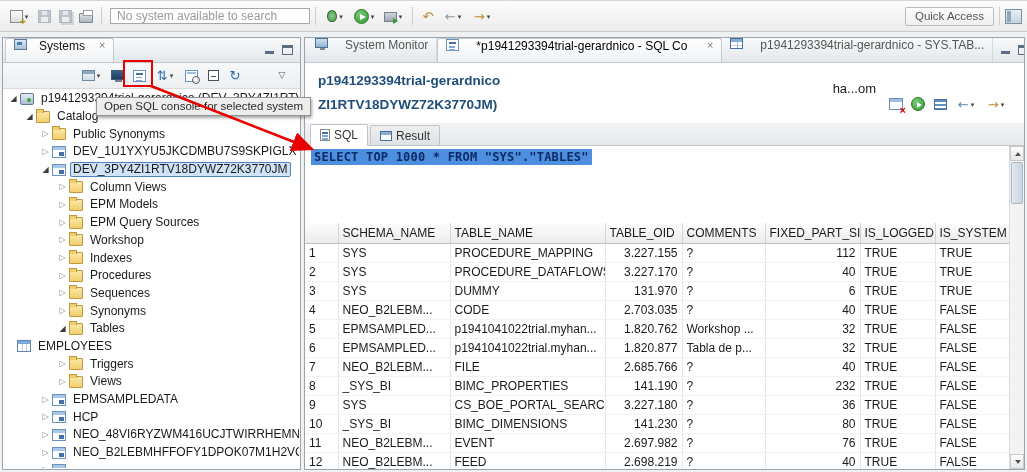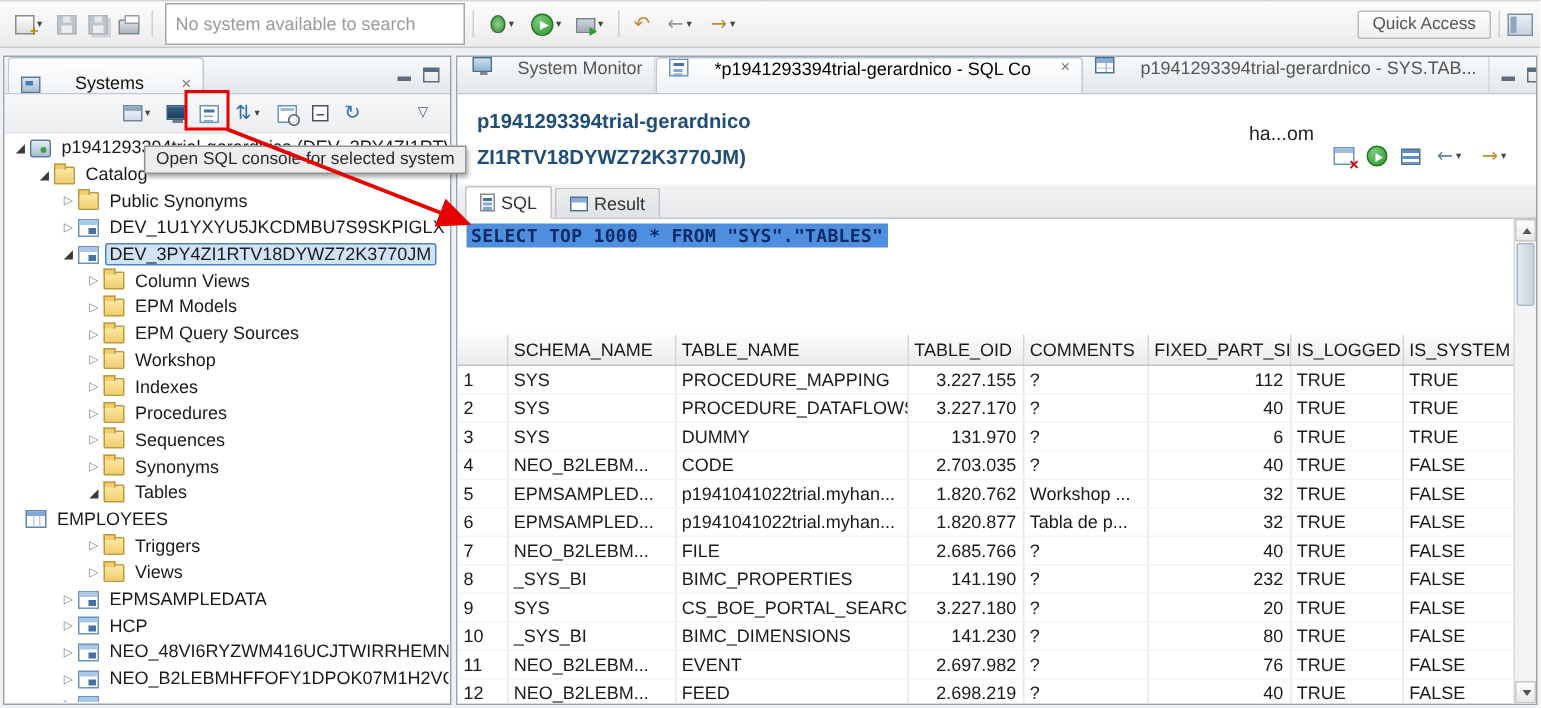--- a/index.html
+++ b/index.html
@@ -11,21 +11,21 @@
 .main-toolbar{position:absolute;left:0;top:0;width:100%;height:31px;display:flex;align-items:center;gap:1px;padding:0 5px;background:linear-gradient(#fcfcfc,#ececec);border-bottom:1px solid #c6c9cc}
 .tbtn{display:inline-flex;align-items:center;justify-content:center;height:22px;min-width:20px;padding:0 2px;background:transparent;border:1px solid transparent;border-radius:2px;cursor:default;flex:none}
 .tbtn.combo{min-width:28px;gap:2px}
 .caret{font-size:7px;line-height:1;color:#444}
 .tsep{width:1px;height:18px;background:#cfcfcf;margin:0 4px;flex:none}
 .spacer{flex:1}
 .g{font-size:13px;line-height:1;font-family:"DejaVu Sans",sans-serif}
 .g.sm{font-size:9px}
 .g.gold{color:#c08a2d}.g.gray{color:#8a97a5}.g.blue{color:#2f6eb2}.g.dk{color:#49525c}.g.steel{color:#5d87a5}
 .dis{opacity:.45}
-.syssearch{width:200px;height:28px;border:1px solid #a4a9ae;padding:0 6px;font-family:"Liberation Sans",sans-serif;font-size:12px;color:#333;background:#fff;margin-left:3px;flex:none}
+.syssearch{width:200px;height:16px;border:1px solid #a4a9ae;padding:0 6px;font-family:"Liberation Sans",sans-serif;font-size:12px;color:#333;background:#fff;margin-left:3px;flex:none}
 .syssearch::placeholder{color:#9a9a9a}
 .qa{height:19px;padding:0 9px;font-family:"Liberation Sans",sans-serif;font-size:11.5px;color:#555;background:linear-gradient(#fdfdfd,#efefef);border:1px solid #bcbcbc;border-radius:2px;flex:none}
 .persp{width:17px;height:15px;border:1px solid #7d8ea0;background:linear-gradient(#e9eef4,#c6d3e0);position:relative;flex:none}
 .persp::before{content:"";position:absolute;left:1px;top:1px;bottom:1px;width:4px;background:#8fa6bd}
 
 
 .ic-new{width:13px;height:13px;background:linear-gradient(#fefefe,#dcdcdc);border:1px solid #8a8a8a;position:relative}
 .ic-new::after{content:"+";position:absolute;right:-4px;bottom:-5px;color:#b58b00;font-size:10px;font-weight:bold}
 .ic-floppy,.ic-floppy2{width:13px;height:13px;background:#7d8d9d;border:1px solid #5d6d7d;position:relative}
 .ic-floppy::after,.ic-floppy2::after{content:"";position:absolute;left:2px;bottom:0;width:7px;height:5px;background:#e8e8e8}
@@ -39,21 +39,21 @@
 .ic-ext{width:13px;height:10px;background:linear-gradient(#cfd6dd,#9fa9b3);border:1px solid #76828e;position:relative;margin-top:2px}
 .ic-ext::after{content:"";position:absolute;right:-2px;bottom:-3px;border-left:5px solid #2e9b2e;border-top:3px solid transparent;border-bottom:3px solid transparent}
 
 
 .panel{position:absolute;background:#fff;border:1px solid #9aa4ae}
 .panel.left{left:2px;top:36px;width:299px;bottom:2px;overflow:hidden}
 .panel.right{left:304px;top:36px;right:2px;bottom:2px;overflow:hidden}
 
 
 .vtabbar,.etabbar{position:absolute;left:0;right:0;top:0;height:25px;display:flex;align-items:flex-end;background:linear-gradient(#f8fafb,#e2e7ec);border-bottom:1px solid #c2c8ce;padding-left:2px}
-.vtab{display:flex;align-items:flex-end;gap:23px;height:24px;padding:0 8px;border:1px solid #c2c8ce;border-bottom:none;border-radius:3px 3px 0 0;background:linear-gradient(#fff,#f0f3f6);color:#111;flex:none}
+.vtab{display:flex;align-items:flex-start;gap:12px;height:24px;padding:0 8px;border:1px solid #c2c8ce;border-bottom:none;border-radius:3px 3px 0 0;background:linear-gradient(#fff,#f0f3f6);color:#111;flex:none}
 .etab{display:flex;gap:17px;height:24px;padding:0 8px;color:#555;border-right:1px solid #d4d9de;white-space:nowrap;overflow:hidden;flex:none;max-width:285px}
 .etab.active{background:linear-gradient(#fff,#eef2f6);border:1px solid #c2c8ce;border-bottom:none;border-radius:3px 3px 0 0;color:#000}
 .elabel{overflow:hidden;white-space:nowrap}
 .xclose{font-size:11px;color:#777;margin-left:2px}
 .wbtns{display:flex;align-items:center;gap:7px;padding:0 7px;margin-left:auto;height:100%}
 .wmin,.wmax{width:11px;height:10px;position:relative;display:inline-block}
 .wmin::after{content:"";position:absolute;left:1px;top:6px;width:9px;height:2.5px;background:#5d6d7d}
 .wmax::after{content:"";position:absolute;left:0;top:0;right:0;bottom:0;border:1.5px solid #5d6d7d;border-top-width:3px}
 
 .ic-systems{width:13px;height:11px;border:1px solid #5f7a99;background:linear-gradient(#dce7f2,#aac0d6);position:relative;flex:none}
@@ -549,21 +549,21 @@
               <td>TRUE</td>
               <td>FALSE</td>
             </tr>
 
             <tr>
               <td>9</td>
               <td>SYS</td>
               <td>CS_BOE_PORTAL_SEARCH</td>
               <td class="r">3.227.180</td>
               <td>?</td>
-              <td class="r">20</td>
+              <td class="r">36</td>
               <td>TRUE</td>
               <td>FALSE</td>
             </tr>
 
             <tr>
               <td>10</td>
               <td>_SYS_BI</td>
               <td>BIMC_DIMENSIONS</td>
               <td class="r">141.230</td>
               <td>?</td>

